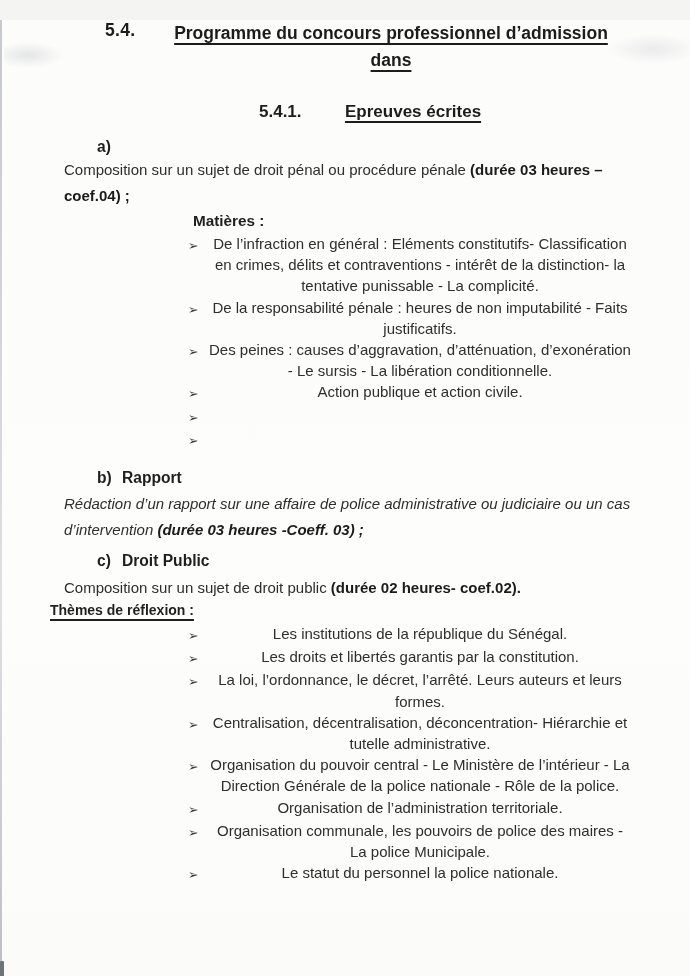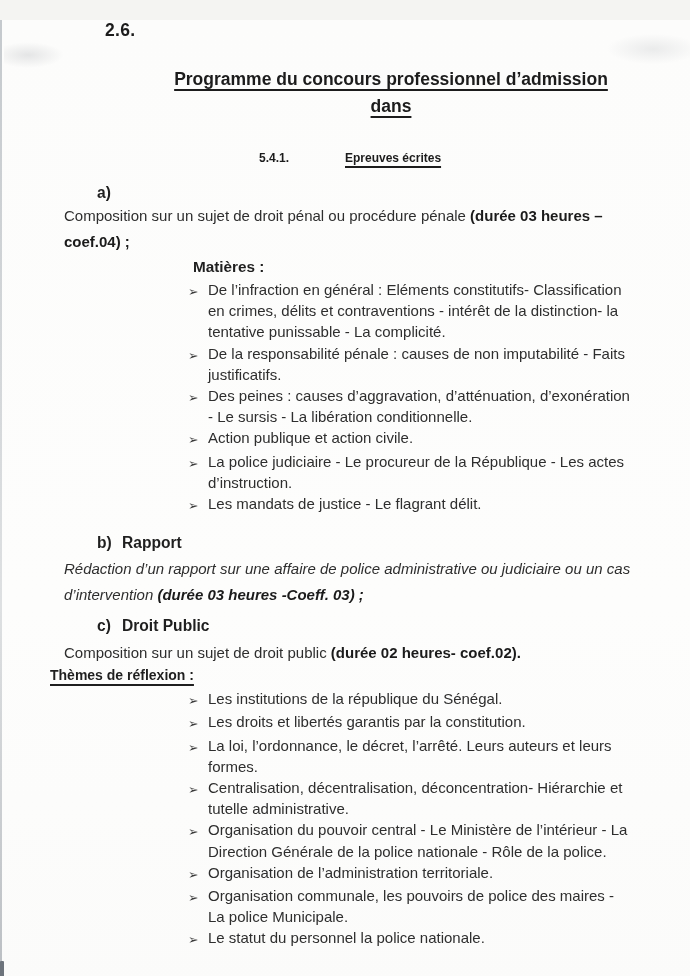--- a/index.html
+++ b/index.html
@@ -27,61 +27,61 @@
     position:absolute;left:4px;top:22px;width:60px;height:26px;
     background:radial-gradient(ellipse at 40% 50%,rgba(120,125,132,.18),rgba(120,125,132,0) 70%);
   }
   .scan-smudge-top-right{
     position:absolute;left:608px;top:14px;width:82px;height:30px;
     background:radial-gradient(ellipse at 55% 50%,rgba(125,130,138,.14),rgba(125,130,138,0) 72%);
   }
   
   .title-row{display:flex;margin:20px 0 0 105px;font-weight:bold;font-size:17.5px;color:#1c1c1c;}
   .title-num{width:60px;flex:none;letter-spacing:.3px;}
-  .title-text{width:452px;text-align:center;line-height:27px;margin-top:46px;}
+  .title-text{width:452px;text-align:center;line-height:27px;}
   .uline{text-decoration:underline;text-decoration-thickness:2px;text-underline-offset:4px;}
   
   .intro{margin:21px 0 0 49px;font-size:15.2px;line-height:18px;}
   
-  .subhead{display:flex;margin:27px 0 0 259px;font-weight:bold;font-size:12px;color:#1c1c1c;line-height:22px;}
+  .subhead{display:flex;margin:27px 0 0 259px;font-weight:bold;font-size:17px;color:#1c1c1c;line-height:22px;}
   .subhead-num{width:86px;flex:none;}
   
   .sec-head{display:flex;margin-left:97px;font-weight:bold;font-size:15.6px;color:#1f1f1f;line-height:19px;}
   .sec-label{width:25px;flex:none;}
   .sec-head-a{margin-top:14px;}
   .sec-head-b{margin-top:17px;}
   .sec-head-c{margin-top:8px;}
   
   .body-par{margin:1px 0 0 64px;width:566px;font-size:15px;line-height:26px;}
   .body-par .bold{font-weight:bold;color:#1b1b1b;}
   .body-par-b{margin-top:4px;width:586px;font-style:italic;}
   .body-par-c{line-height:20px;margin-top:8px;}
   
   .list-label{margin:0 0 0 193px;font-weight:bold;font-size:15.3px;line-height:18px;color:#1f1f1f;padding-top:3px;}
   .themes-label{margin:3px 0 0 50px;display:inline-block;font-weight:bold;font-size:14px;color:#1f1f1f;
     text-decoration:underline;text-decoration-thickness:2px;text-underline-offset:4px;line-height:19px;}
   
   .doc-list{list-style:none;margin:3px 0 0 188px;padding:0;font-size:15px;line-height:21.2px;}
   .doc-li{display:flex;align-items:flex-start;}
   .bullet{width:20px;flex:none;font-size:12.5px;color:#3c3c3c;padding-top:2px;font-family:"DejaVu Sans",sans-serif;}
-  .li-text{width:424px;}
+  .li-text{width:424px;text-align:center;}
   .themes-list{margin-top:3px;}
 </style>
 </head>
 <body>
 
 <div class="page">
 
   <div class="scan-left-edge"></div>
   <div class="scan-mark-bottom-left"></div>
   <div class="scan-smudge-top-left"></div>
   <div class="scan-smudge-top-right"></div>
 
   <header class="title-row">
-    <span class="title-num">2.6.</span>
+    <span class="title-num">5.4.</span>
     <div class="title-text">
       <div><span class="uline">Programme du concours professionnel d’admission dans</span></div>
     </div>
   </header>
 
 
   <div class="subhead">
     <span class="subhead-num">5.4.1.</span>
     <span class="uline">Epreuves écrites</span>
   </div>
@@ -94,41 +94,39 @@
   <div class="list-label">Matières :</div>
   <ul class="doc-list">
 
       <li class="doc-li">
         <span class="bullet">➢</span>
         <span class="li-text">De l’infraction en général : Eléments constitutifs- Classification en crimes, délits et contraventions - intérêt de la distinction- la tentative punissable - La complicité.</span>
       </li>
 
       <li class="doc-li">
         <span class="bullet">➢</span>
-        <span class="li-text">De la responsabilité pénale : causes de non imputabilité - Faits justificatifs.</span>
+        <span class="li-text">De la responsabilité pénale : heures de non imputabilité - Faits justificatifs.</span>
       </li>
 
       <li class="doc-li">
         <span class="bullet">➢</span>
         <span class="li-text">Des peines : causes d’aggravation, d’atténuation, d’exonération - Le sursis - La libération conditionnelle.</span>
       </li>
 
       <li class="doc-li">
         <span class="bullet">➢</span>
         <span class="li-text">Action publique et action civile.</span>
       </li>
 
       <li class="doc-li">
         <span class="bullet">➢</span>
-        <span class="li-text">La police judiciaire - Le procureur de la République - Les actes d’instruction.</span>
       </li>
 
       <li class="doc-li">
         <span class="bullet">➢</span>
-        <span class="li-text">Les mandats de justice - Le flagrant délit.</span>
       </li>
     </ul>
 
   <div class="sec-head sec-head-b">
     <span class="sec-label">b)</span>
     <span>Rapport</span>
   </div>
   <p class="body-par body-par-b"><span>Rédaction d’un rapport sur une affaire de police administrative ou judiciaire ou un cas d’intervention </span><span class="bold">(durée 03 heures -Coeff. 03) ;</span></p>
 
   <div class="sec-head sec-head-c">

